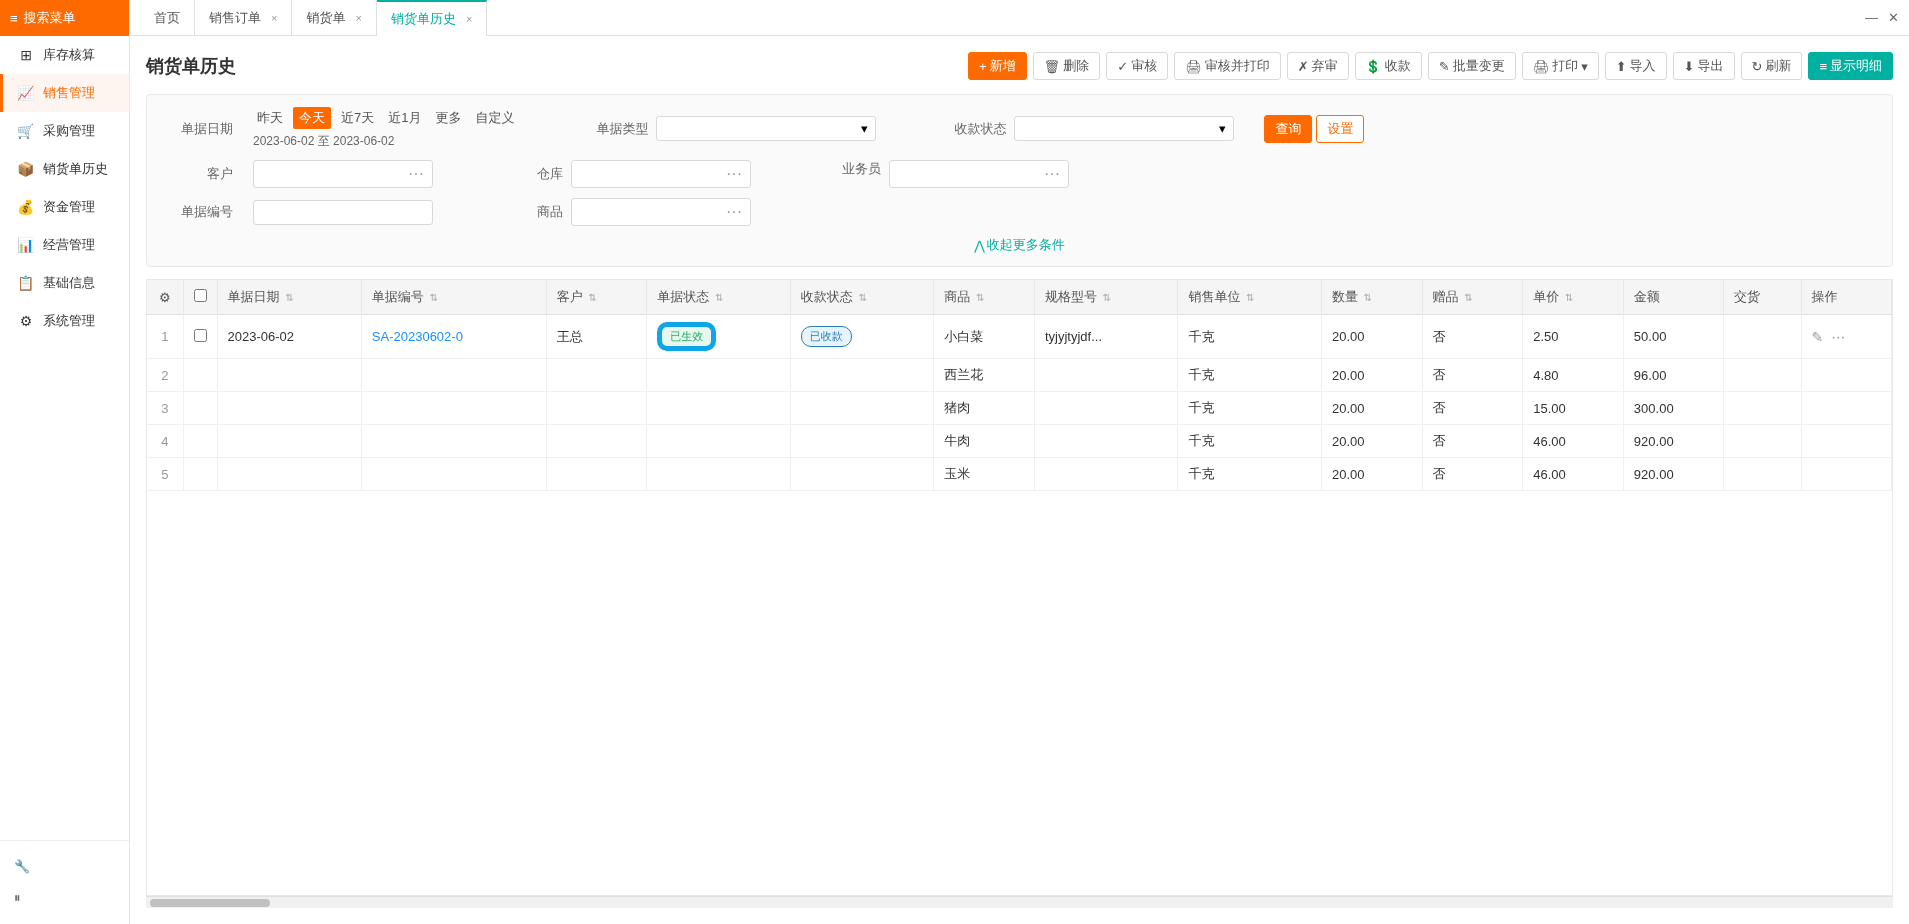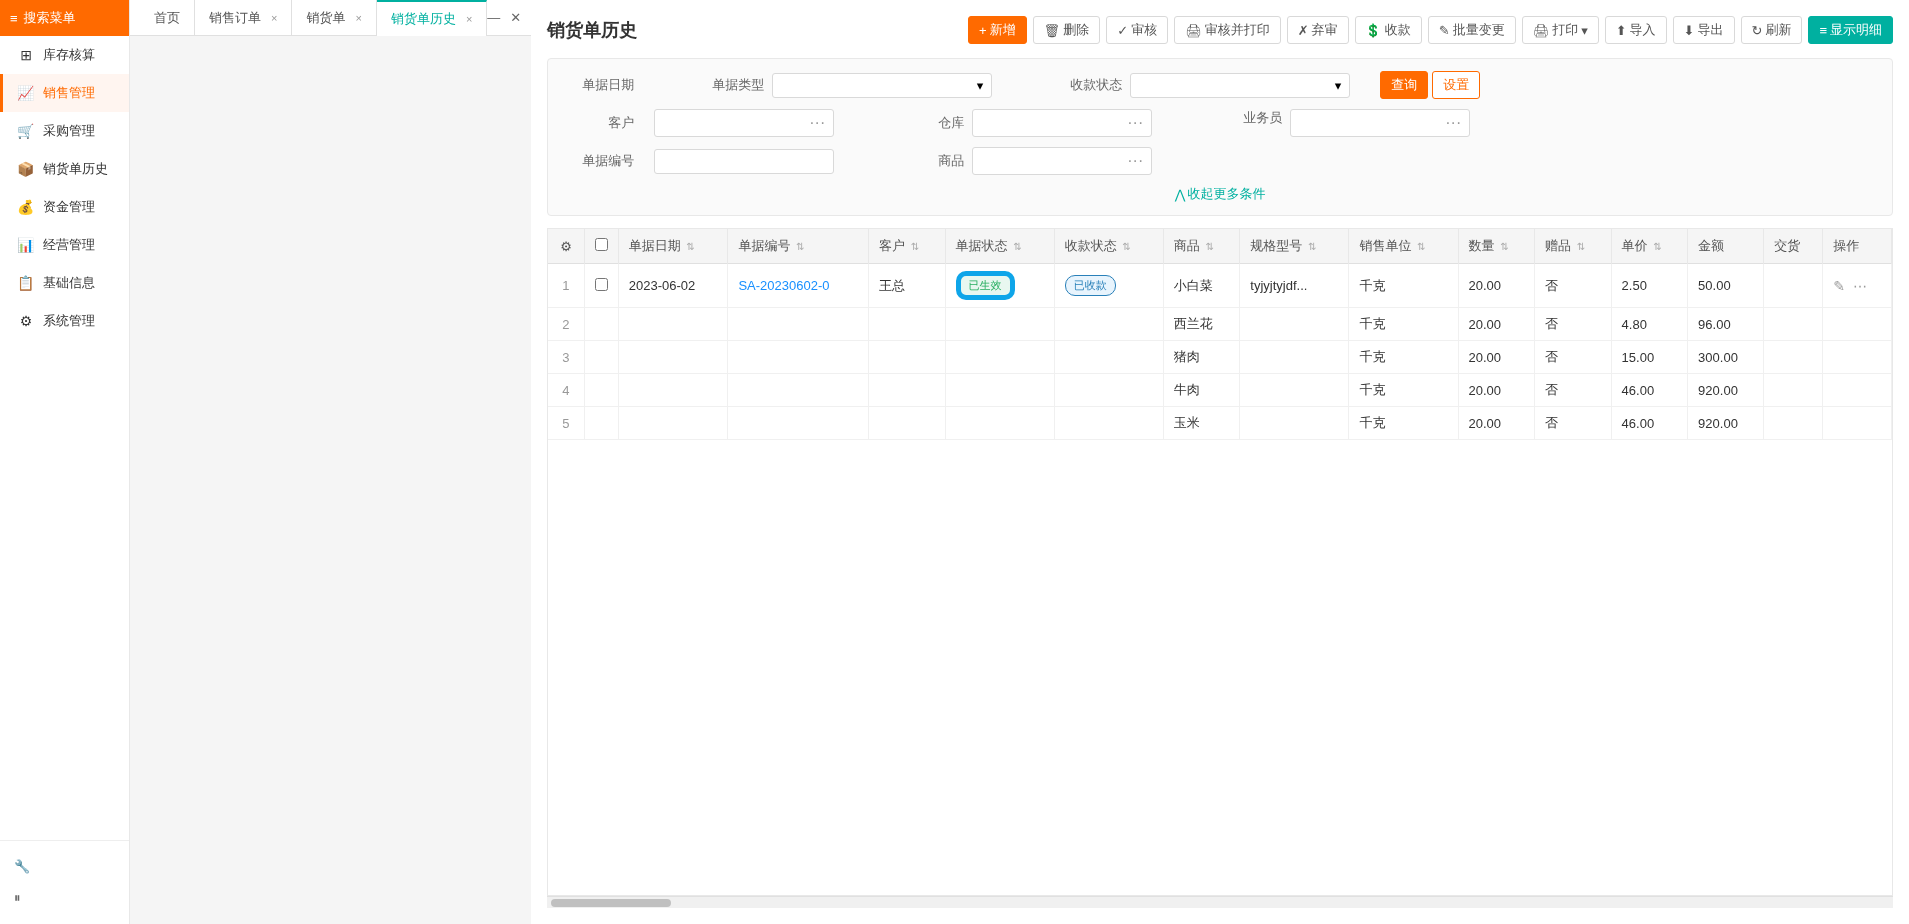--- a/index.html
+++ b/index.html
@@ -47,21 +47,21 @@
       gap: 8px;
       padding: 8px 14px;
       cursor: pointer;
       color: #666;
     }
 
     
     .main {
       flex: 1;
       display: flex;
-      flex-direction: row;
+      flex-direction: column;
       overflow: hidden;
     }
 
     
     .tab-bar {
       display: flex;
       align-items: center;
       background: #fff;
       border-bottom: 1px solid #e0e0e0;
       height: 36px;
@@ -465,20 +465,31 @@
           <span>≡</span>
           <span>显示明细</span>
         </button>
       </div>
     </div>
 
     <div class="filter-area">
 
       <div class="filter-row">
         <span class="filter-label">单据日期</span>
+        <div style="display:flex;flex-direction:column;gap:4px;">
+          <div class="date-shortcuts">
+            <span class="date-shortcut">昨天</span>
+            <span class="date-shortcut active" style="background:#ff6a00;color:#fff;border-radius:2px;padding:2px 6px;">今天</span>
+            <span class="date-shortcut">近7天</span>
+            <span class="date-shortcut">近1月</span>
+            <span class="date-shortcut">更多</span>
+            <span class="date-shortcut">自定义</span>
+          </div>
+          <span class="date-range">2023-06-02 至 2023-06-02</span>
+        </div>
 
         <div style="margin-left:40px;display:flex;align-items:center;gap:8px;">
           <span class="filter-label">单据类型</span>
           <div class="filter-select" style="width:220px;">
             <span></span>
             <span>▾</span>
           </div>
         </div>
 
         <div style="margin-left:40px;display:flex;align-items:center;gap:8px;">

